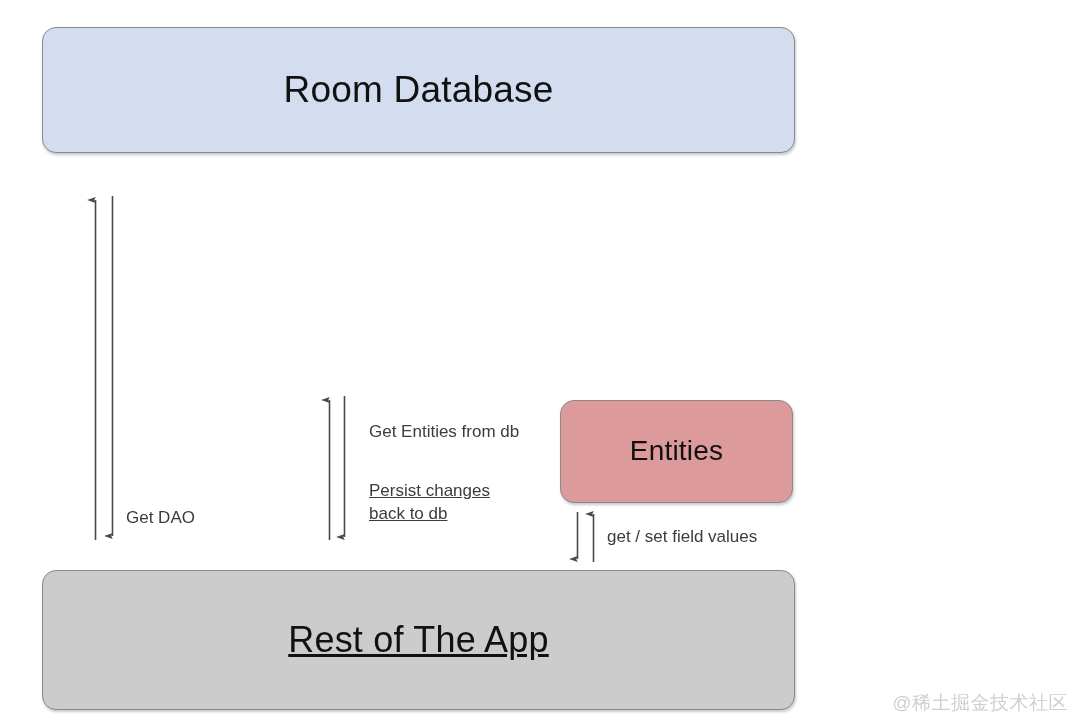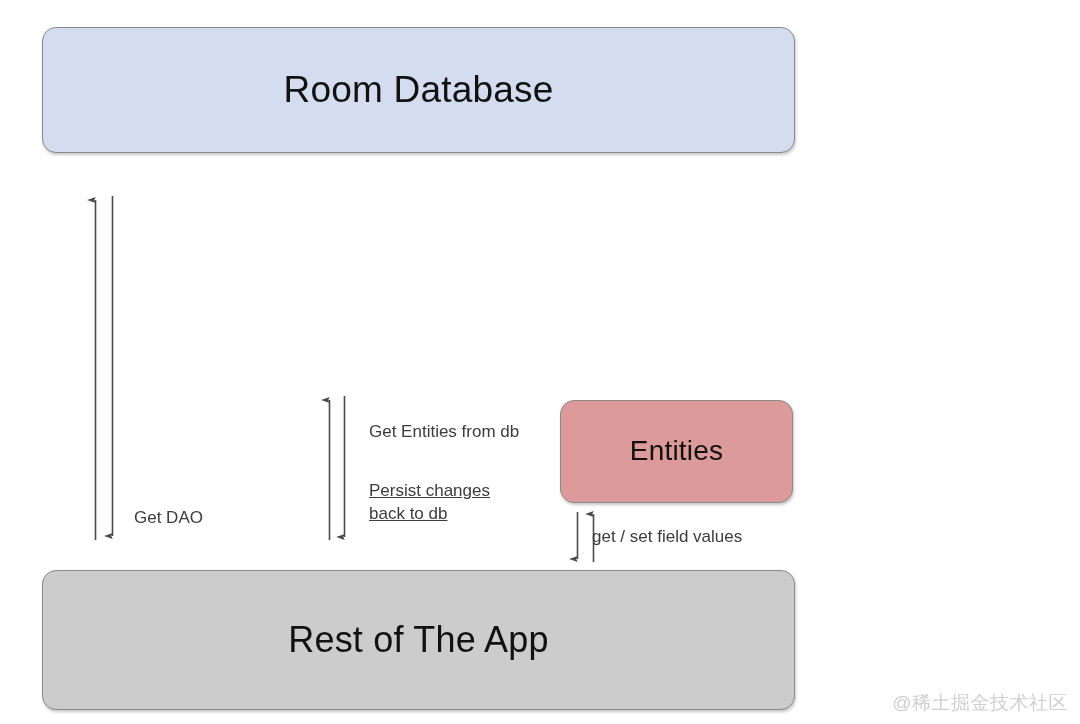--- a/index.html
+++ b/index.html
@@ -53,43 +53,44 @@
     left: 560px; top: 400px;
     width: 233px; height: 103px;
     background: #dd9a9a;
   }
   #node-entities .node-label { font-size: 28px; }
 
   #node-rest-of-app {
     left: 42px;  top: 570px;
     width: 753px; height: 140px;
     background: #cccccc;
+    text-decoration: underline;
   }
   #node-rest-of-app .node-label { font-size: 36px; }
 
   
   #connectors {
     position: absolute;
     left: 0; top: 0;
     width: 1080px; height: 724px;
     pointer-events: none;
   }
 
   
   .edge-label {
     position: absolute;
     color: #3c3c3c;
     font-size: 17px;
     line-height: 1.35;
     white-space: pre-line;
   }
-  #label-get-dao        { left: 134px; top: 507px; }
+  #label-get-dao        { left: 126px; top: 507px; }
   #label-get-entities   { left: 369px; top: 421px; }
   #label-persist        { left: 369px; top: 480px; text-decoration: underline; }
-  #label-get-set-field  { left: 592px; top: 526px; }
+  #label-get-set-field  { left: 607px; top: 526px; }
 
   #watermark {
     position: absolute;
     right: 12px;
     bottom: 8px;
     font-size: 19px;
     color: #cfcfcf;
     letter-spacing: 0.5px;
   }
 </style>

